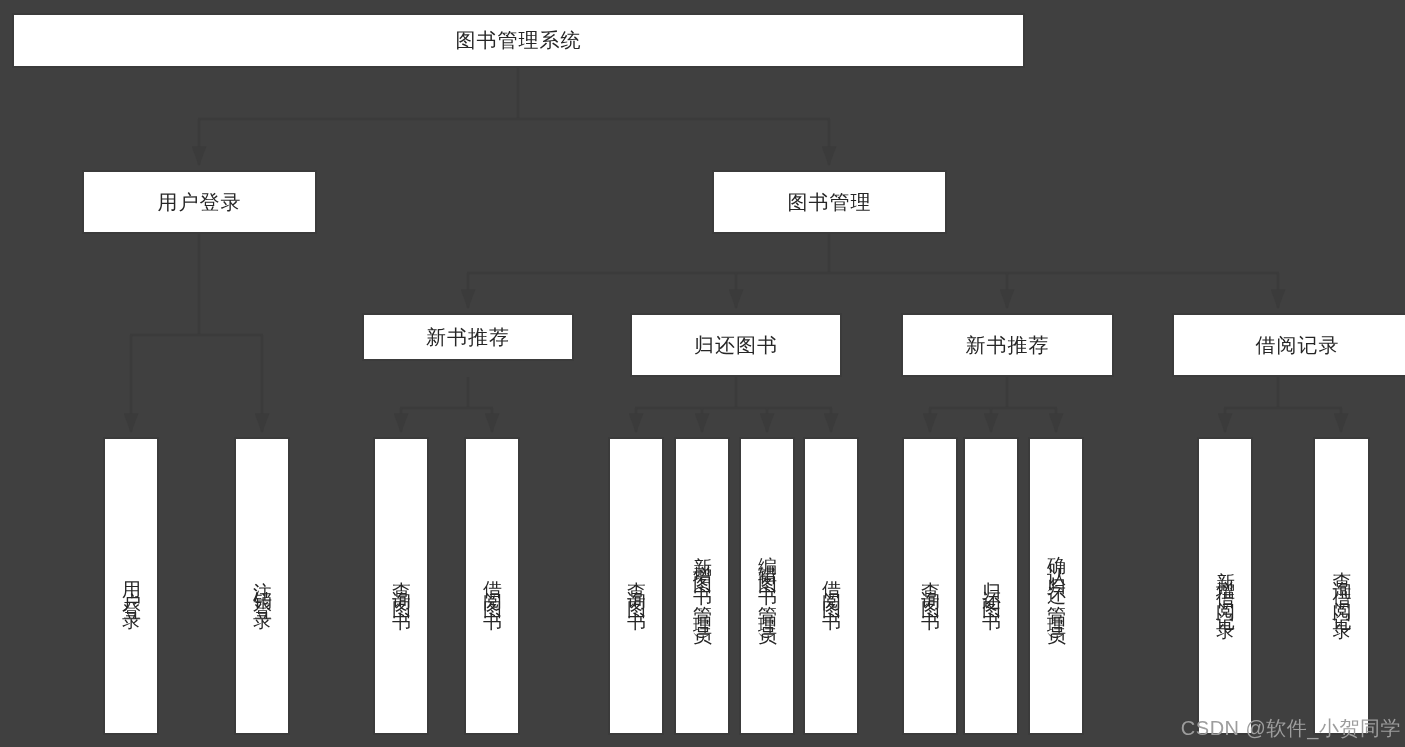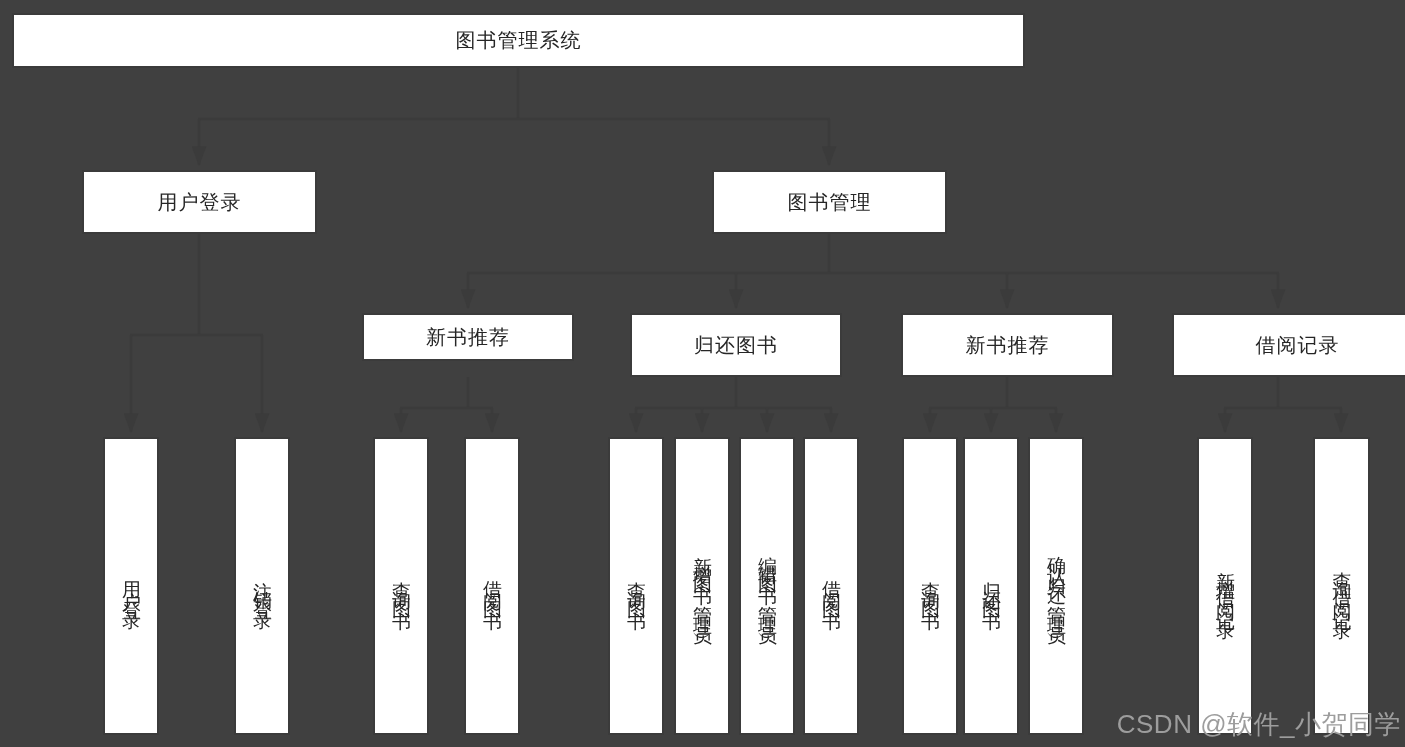--- a/index.html
+++ b/index.html
@@ -11,21 +11,21 @@
   .node{
     position:absolute;box-sizing:border-box;border:2.5px solid #3b3b3b;background:#ffffff;
     display:flex;align-items:center;justify-content:center;
   }
   .hnode span{font-size:20px;letter-spacing:1px;white-space:nowrap;}
   .vnode span{
     writing-mode:vertical-rl;text-orientation:mixed;
     font-size:19px;line-height:1.1;letter-spacing:10px;white-space:nowrap;
   }
   .watermark{
-    position:absolute;right:4px;bottom:5px;font-size:26px;color:#9d9d9d;
+    position:absolute;right:4px;bottom:5px;font-size:20px;color:#9d9d9d;
     letter-spacing:0.5px;white-space:nowrap;margin-left:14px;
   }
 </style>
 </head>
 <body>
 
 <div class="stage">
 
   <svg class="connector-layer" width="1405" height="747" viewBox="0 0 1405 747">
     <defs>

